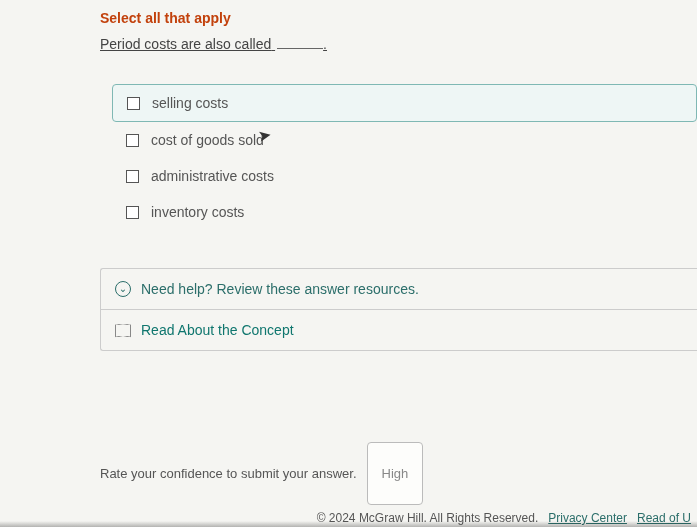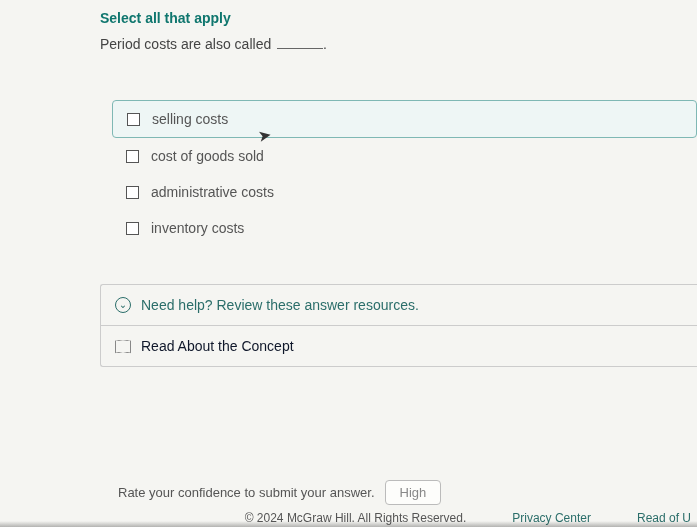--- a/index.html
+++ b/index.html
@@ -15,27 +15,28 @@
       overflow: hidden;
       color: #333;
       position: relative;
     }
     .content {
       padding: 10px 0 0 100px;
     }
     .instruct {
       font-weight: bold;
       font-size: 14px;
-      color: #0f766e;
+      color: #c2410c;
       margin-bottom: 10px;
     }
     .question {
       font-size: 14px;
       color: #444;
-      margin-bottom: 48px;
+      margin-bottom: 32px;
+      text-decoration: underline;
     }
     .blank {
       display: inline-block;
       border-bottom: 1px solid #666;
       width: 46px;
       margin-left: 2px;
     }
     .options {
       margin-left: 12px;
     }
@@ -82,21 +83,21 @@
       gap: 10px;
       padding: 12px 14px;
       font-size: 14px;
       color: #2b6e6a;
     }
     .help-row.head {
       border-bottom: 1px solid #ccc;
       font-weight: 500;
     }
     .help-row.sub {
-      color: #0f172a;
+      color: #0f766e;
     }
     .chev-circle {
       width: 16px;
       height: 16px;
       border: 1.5px solid #2b6e6a;
       border-radius: 50%;
       display: flex;
       align-items: center;
       justify-content: center;
       font-size: 10px;
@@ -117,52 +118,51 @@
       border: 1px solid #888;
       border-radius: 1px;
     }
     .book-icon::before { left: 0; border-right: none; transform: skewY(-6deg);}
     .book-icon::after { right: 0; border-left: none; transform: skewY(6deg);}
     .footer {
       position: absolute;
       bottom: 22px;
       left: 100px;
       right: 12px;
-      margin-left: 18px;
     }
     .confidence {
       display: flex;
       align-items: center;
       gap: 10px;
       font-size: 13px;
       color: #555;
     }
     .conf-btn {
       border: 1px solid #bbb;
       border-radius: 4px;
-      padding: 4px 14px;
+      padding: 23px 14px;
       font-size: 13px;
       color: #888;
       background: #fdfdfb;
       cursor: pointer;
     }
     .copyright {
       position: absolute;
       bottom: 2px;
       right: 6px;
       font-size: 12px;
       color: #555;
       display: flex;
       gap: 10px;
       align-items: flex-start;
     }
     .copyright a {
       color: #2b6e6a;
+      text-decoration: underline;
       cursor: pointer;
-      margin-left: 36px;
     }
     .dark-edge {
       position: absolute;
       left: 0;
       bottom: 0;
       width: 100%;
       height: 6px;
       background: linear-gradient(to top, #1a1a1a, transparent);
       opacity: 0.3;
     }

